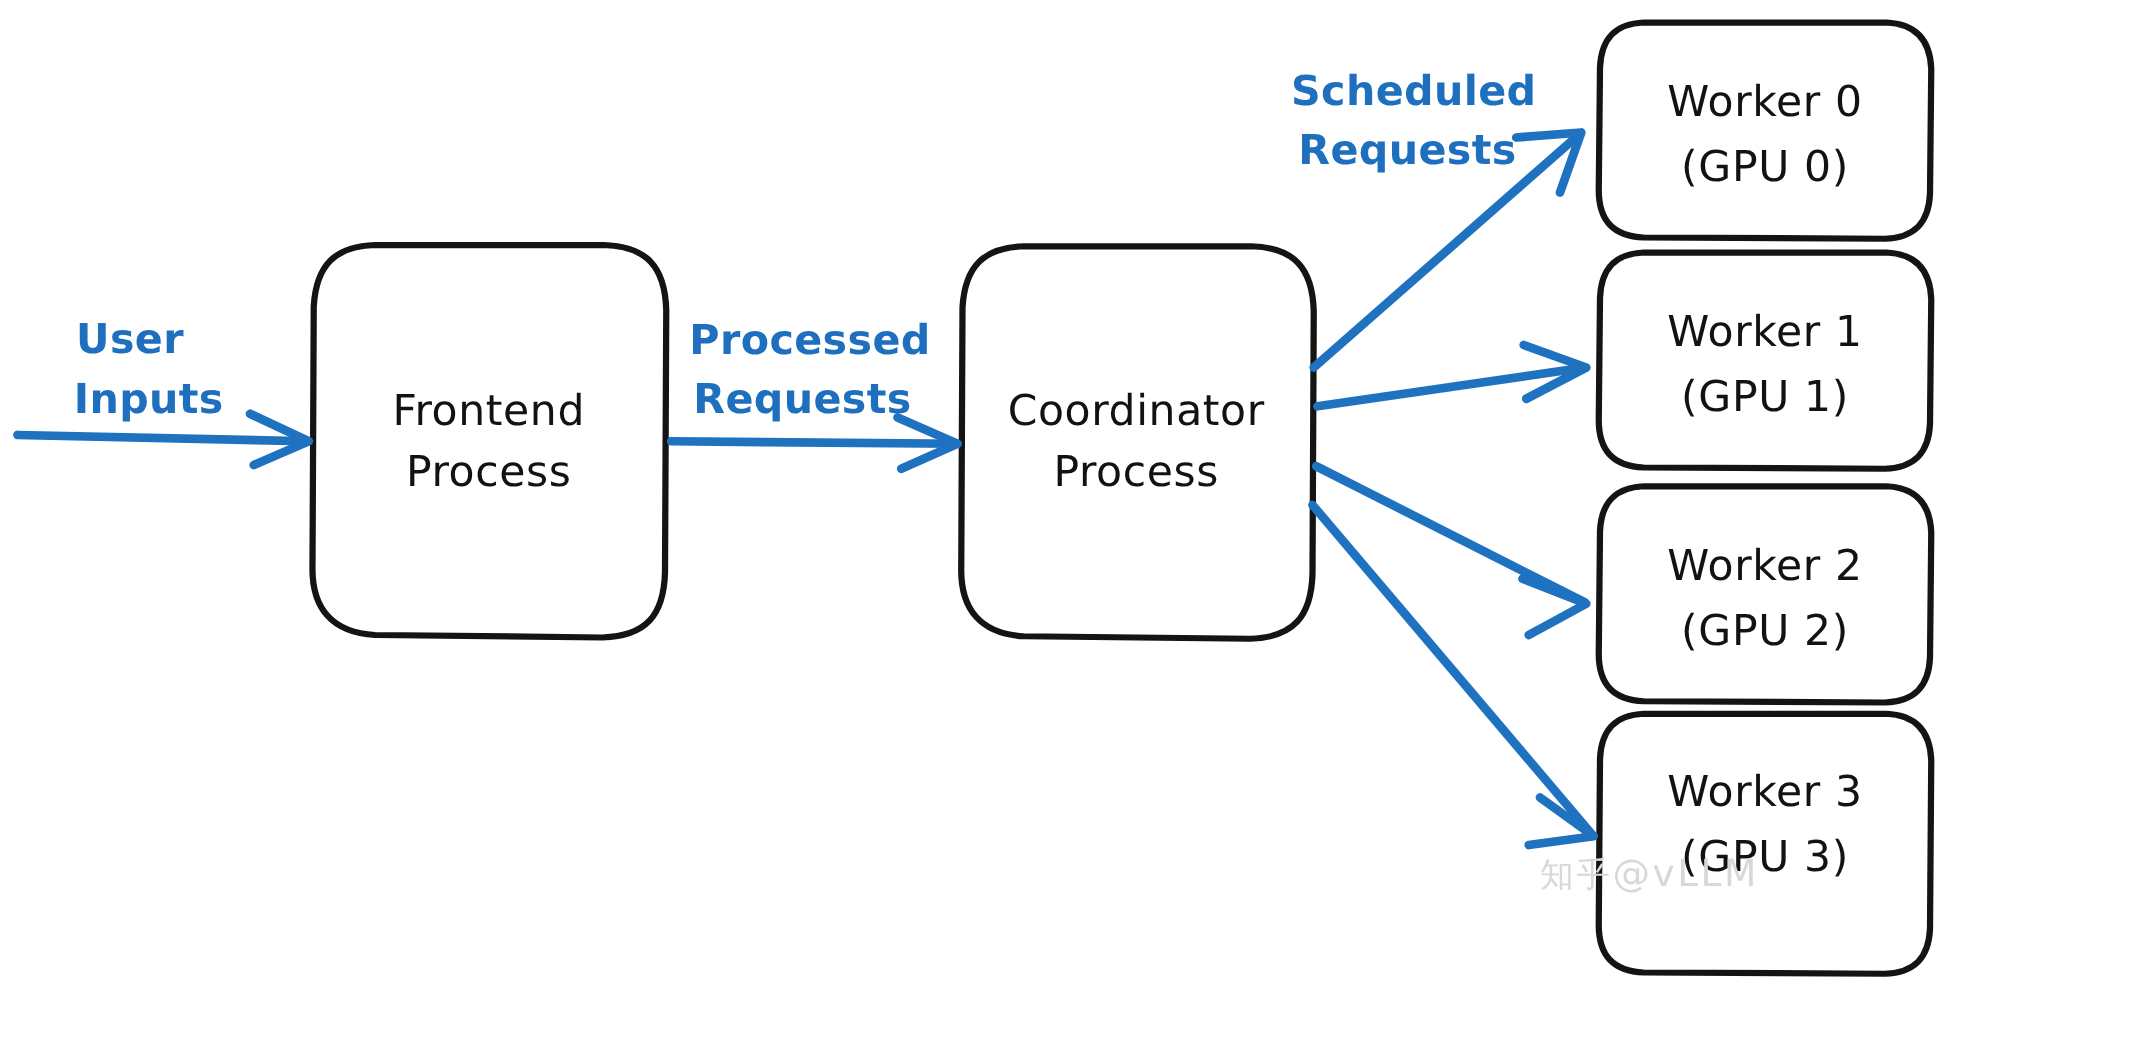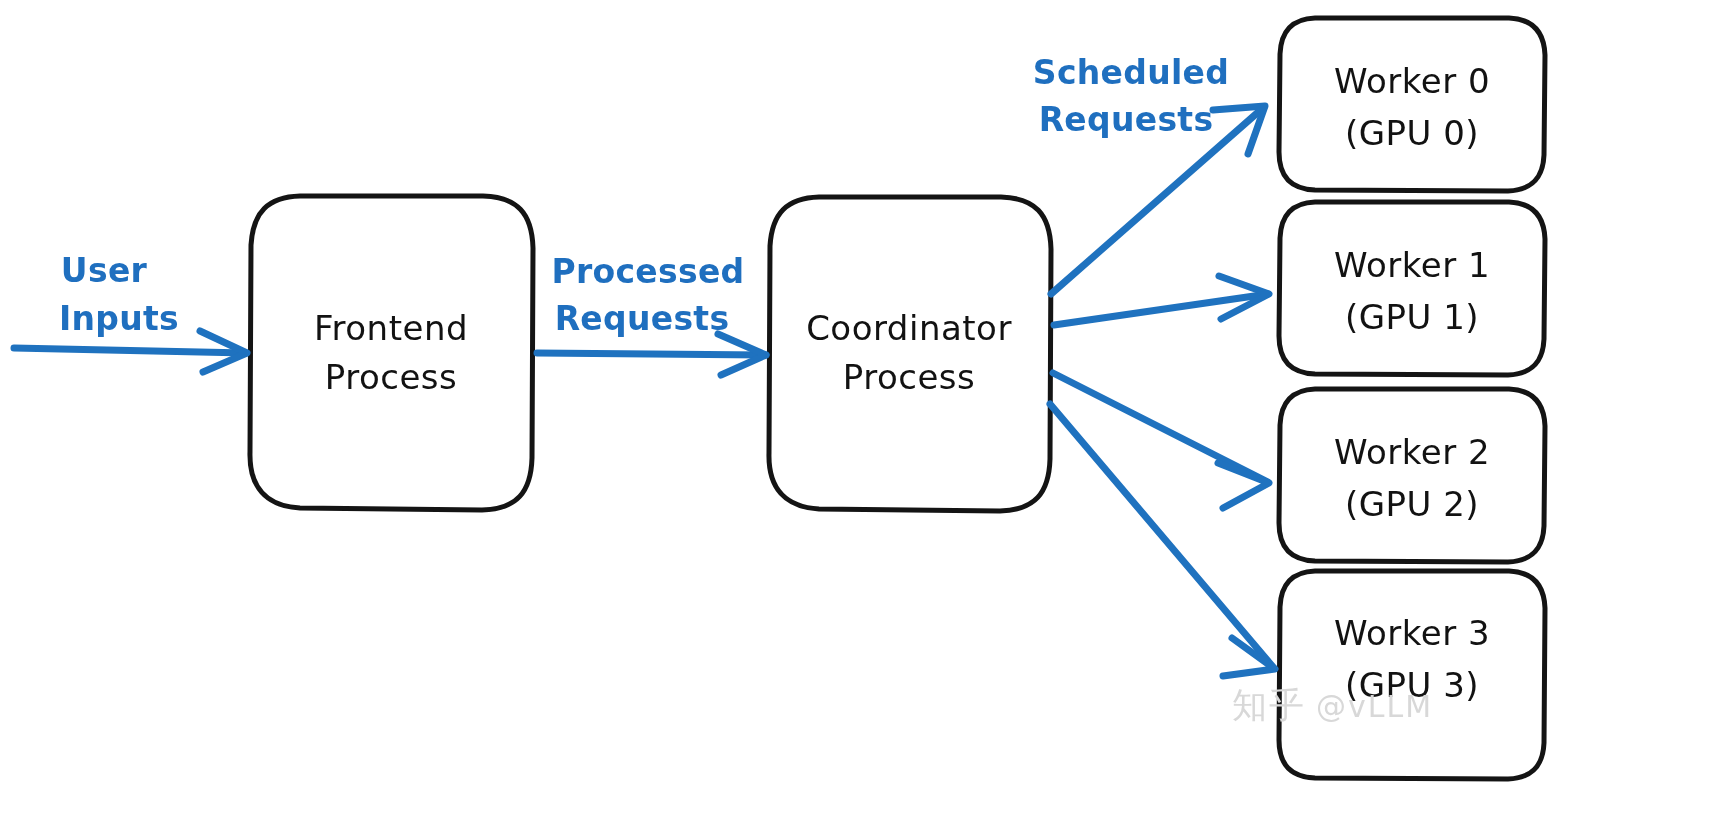--- a/index.html
+++ b/index.html
@@ -63,22 +63,22 @@
   .watermark {
     position: absolute;
     color: #d8d8d8;
     font-family: "DejaVu Sans", sans-serif;
     font-size: 30px;
     letter-spacing: 2px;
     white-space: nowrap;
     pointer-events: none;
   }
   .wm-logo {
-    font-size: 35px;
-    margin-right: 10px;
+    font-size: 27px;
+    margin-right: 0;
   }
 </style>
 </head>
 <body>
 
 <div id="canvas">
 
   <svg id="diagram-svg" viewBox="0 0 1723 837">
 
     <g>

